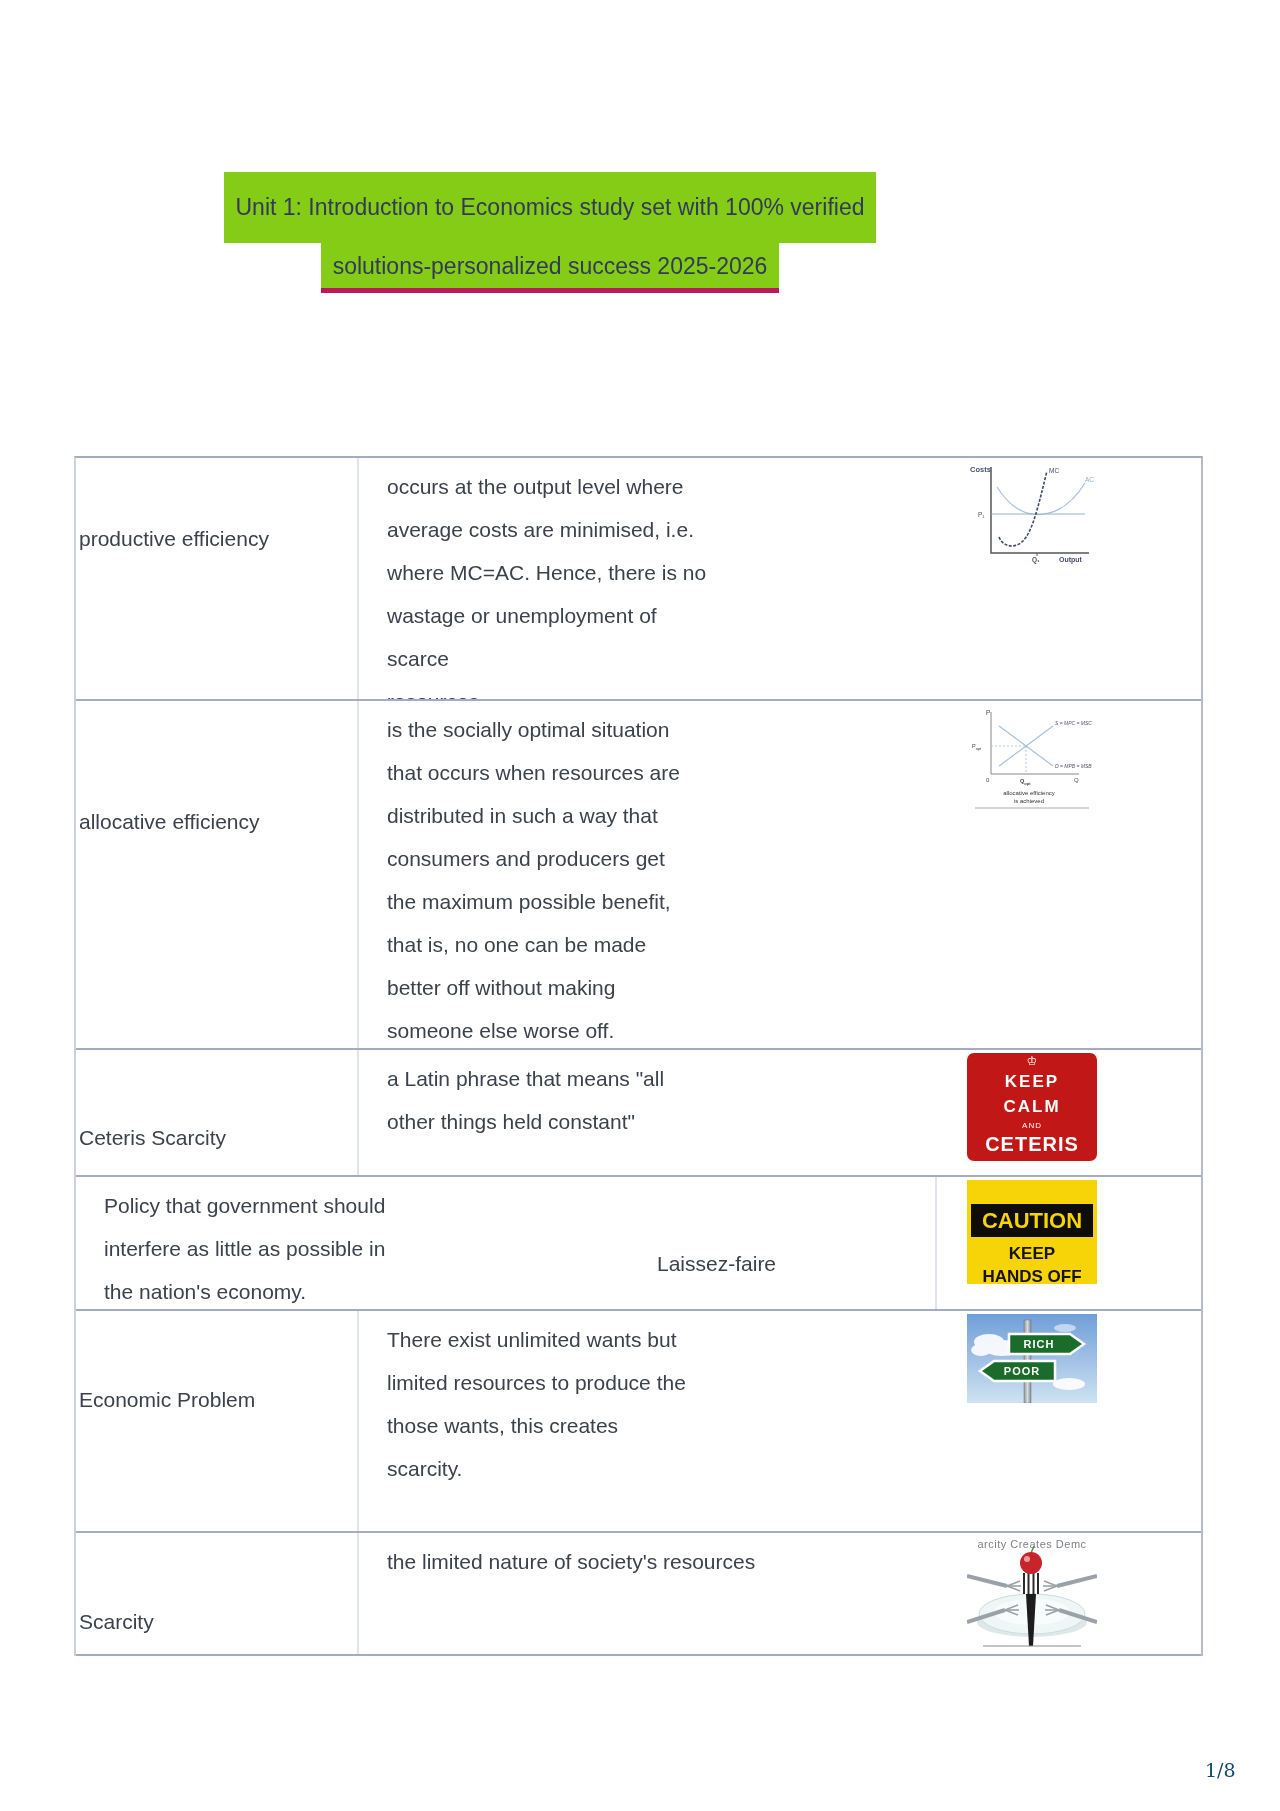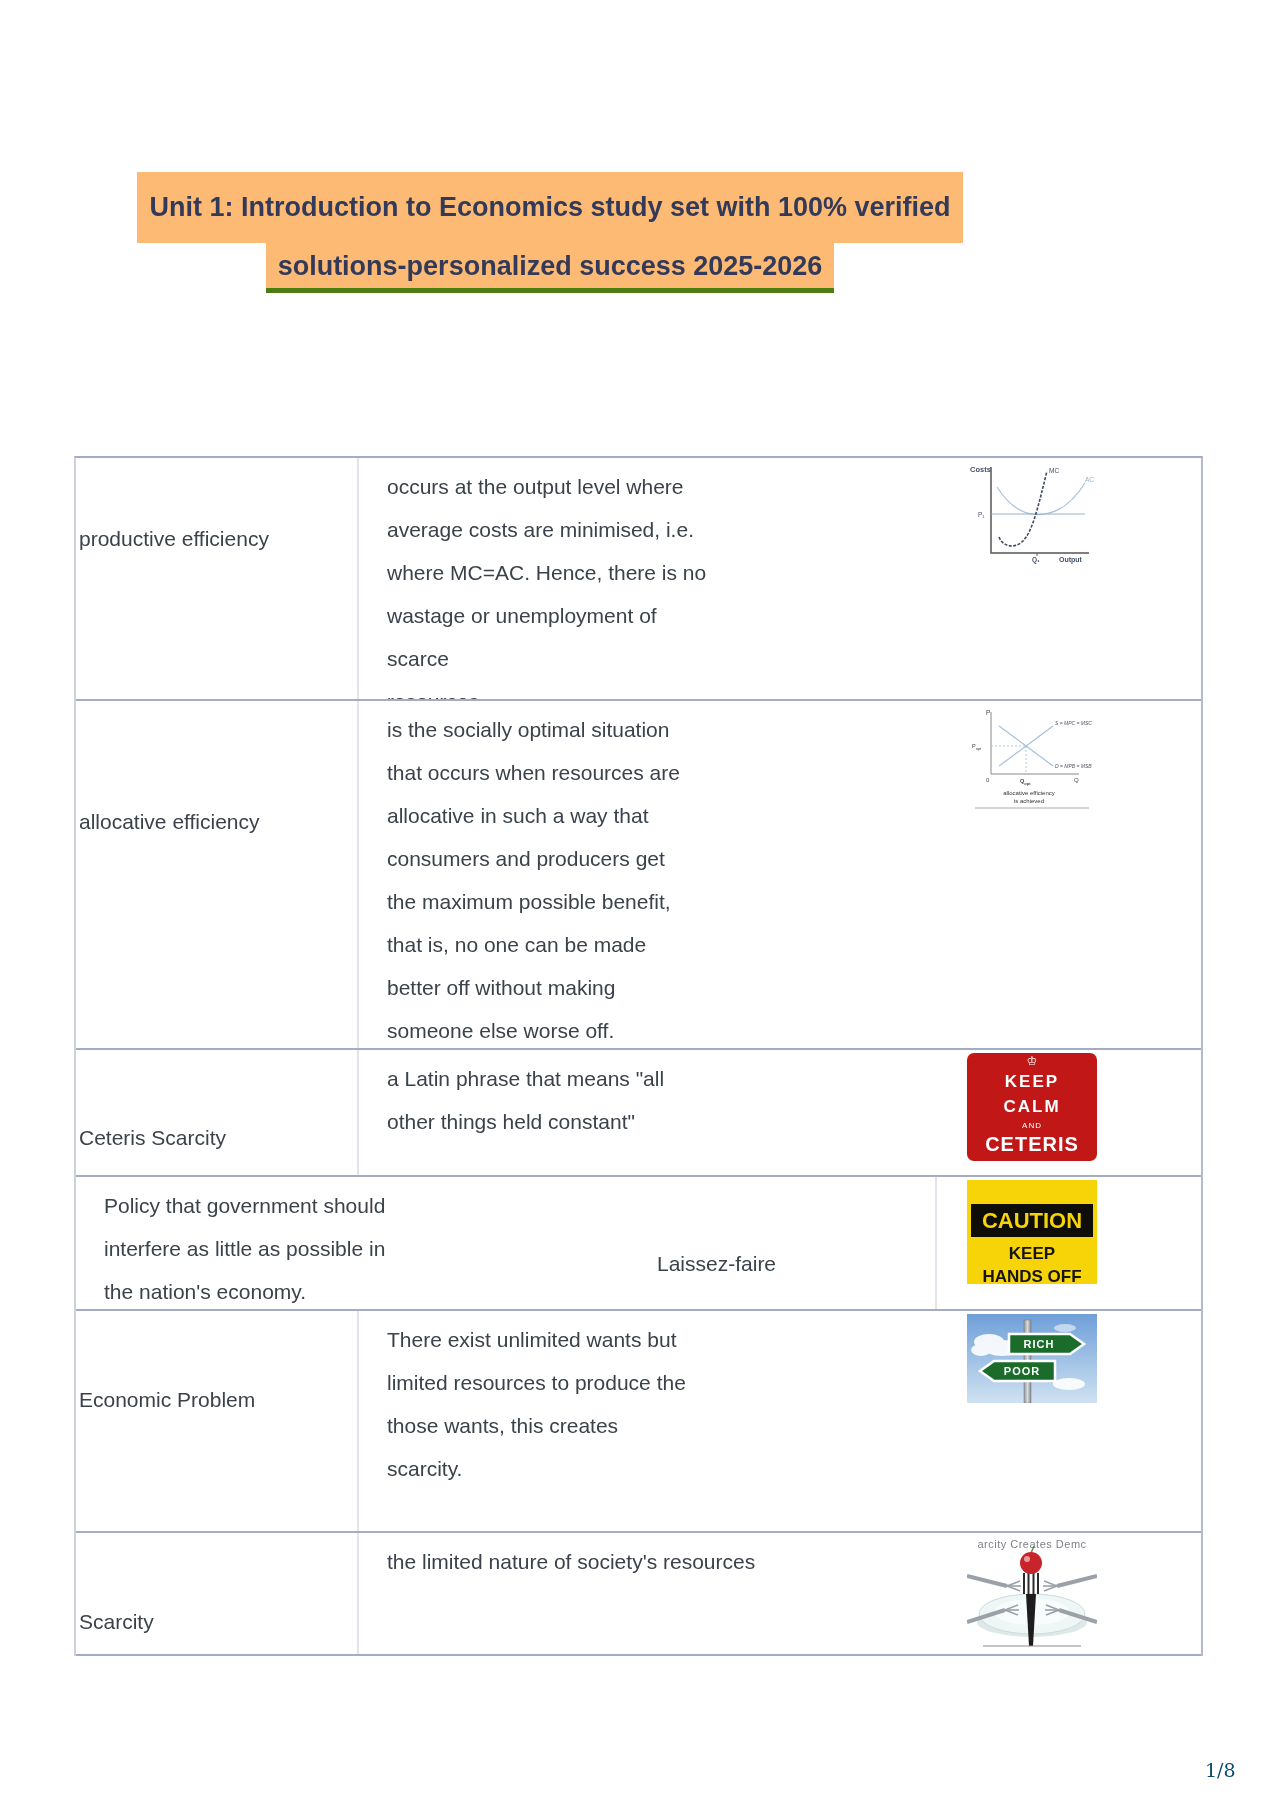--- a/index.html
+++ b/index.html
@@ -2,24 +2,24 @@
 <html><head>
 <meta charset="utf-8">
 <style>
   html,body{margin:0;padding:0;background:#ffffff;}
   .page{position:relative;width:1280px;height:1811px;background:#fff;overflow:hidden;
         font-family:"Liberation Sans",sans-serif;color:#3b424b;}
 
   
   .title-wrap{position:absolute;left:74px;top:172px;width:952px;text-align:center;}
   .tline{white-space:nowrap;}
-  .tmark{display:inline-block;background:#fdba74;color:#333a59;font-weight:bold;
-         font-size:27px;line-height:31px;}
+  .tmark{display:inline-block;background:#84cc16;color:#333a59;font-weight:normal;
+         font-size:23px;line-height:31px;}
   .tmark.m1{padding:20px 12px 20px 12px;}
-  .tmark.m2{padding:8px 12px 6px 12px;border-bottom:5px solid #4d7c0f;}
+  .tmark.m2{padding:8px 12px 6px 12px;border-bottom:5px solid #be185d;}
 
   
   .card-table{position:absolute;left:74px;top:456px;width:1129px;box-sizing:border-box;
               border-top:2px solid #a3acc2;border-left:2px solid #ccd1dc;border-right:2px solid #b3bbcc;}
   .row{display:flex;box-sizing:border-box;border-bottom:2px solid #a3acc2;overflow:hidden;}
   .r0{height:243px}.r1{height:349px}.r2{height:127px}.r3{height:134px}.r4{height:222px}.r5{height:123px}
   .cell{box-sizing:border-box;}
   .term-cell{width:283px;border-right:2px solid #e1e4eb;padding-left:3px;font-size:21px;}
   .pt0{padding-top:69px}.pt1{padding-top:109px}.pt2{padding-top:76px}
   .pt3{padding-top:75px}.pt4{padding-top:77px}.pt5{padding-top:77px}
@@ -94,21 +94,21 @@
     </div>
 
     <div class="row r1">
       <div class="cell term-cell pt1">
         <span>allocative efficiency</span>
       </div>
       <div class="cell def-cell">
         <div>
             <div>is the socially optimal situation</div>
             <div>that occurs when resources are</div>
-            <div>allocative in such a way that</div>
+            <div>distributed in such a way that</div>
             <div>consumers and producers get</div>
             <div>the maximum possible benefit,</div>
             <div>that is, no one can be made</div>
             <div>better off without making</div>
             <div>someone else worse off.</div>
           </div>
       </div>
       <div class="cell img-cell">
         <svg class="mini" width="130" height="107" viewBox="0 0 130 107">
           <rect x="0" y="0" width="130" height="107" fill="#ffffff"></rect>

